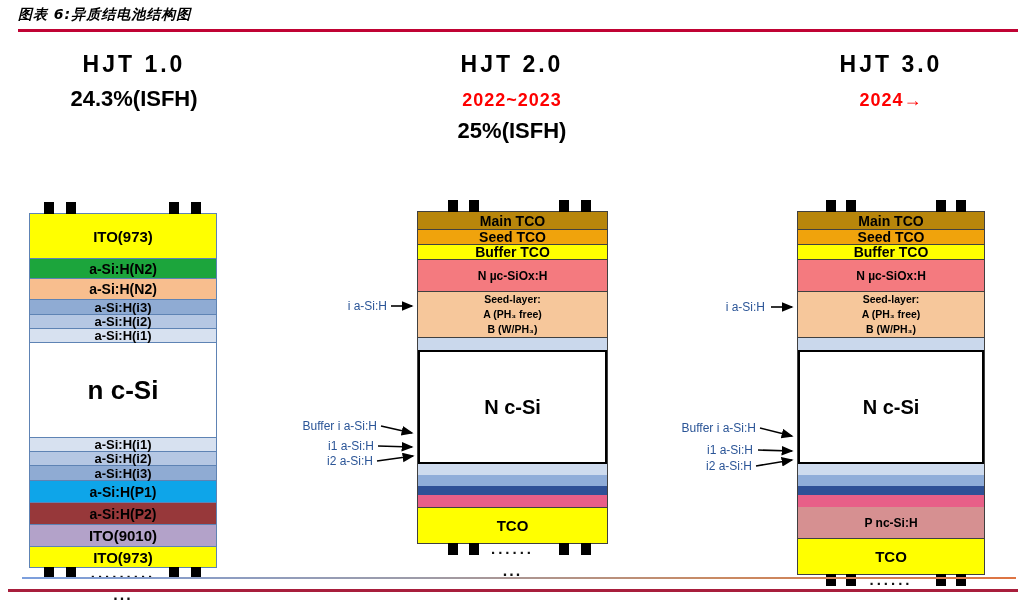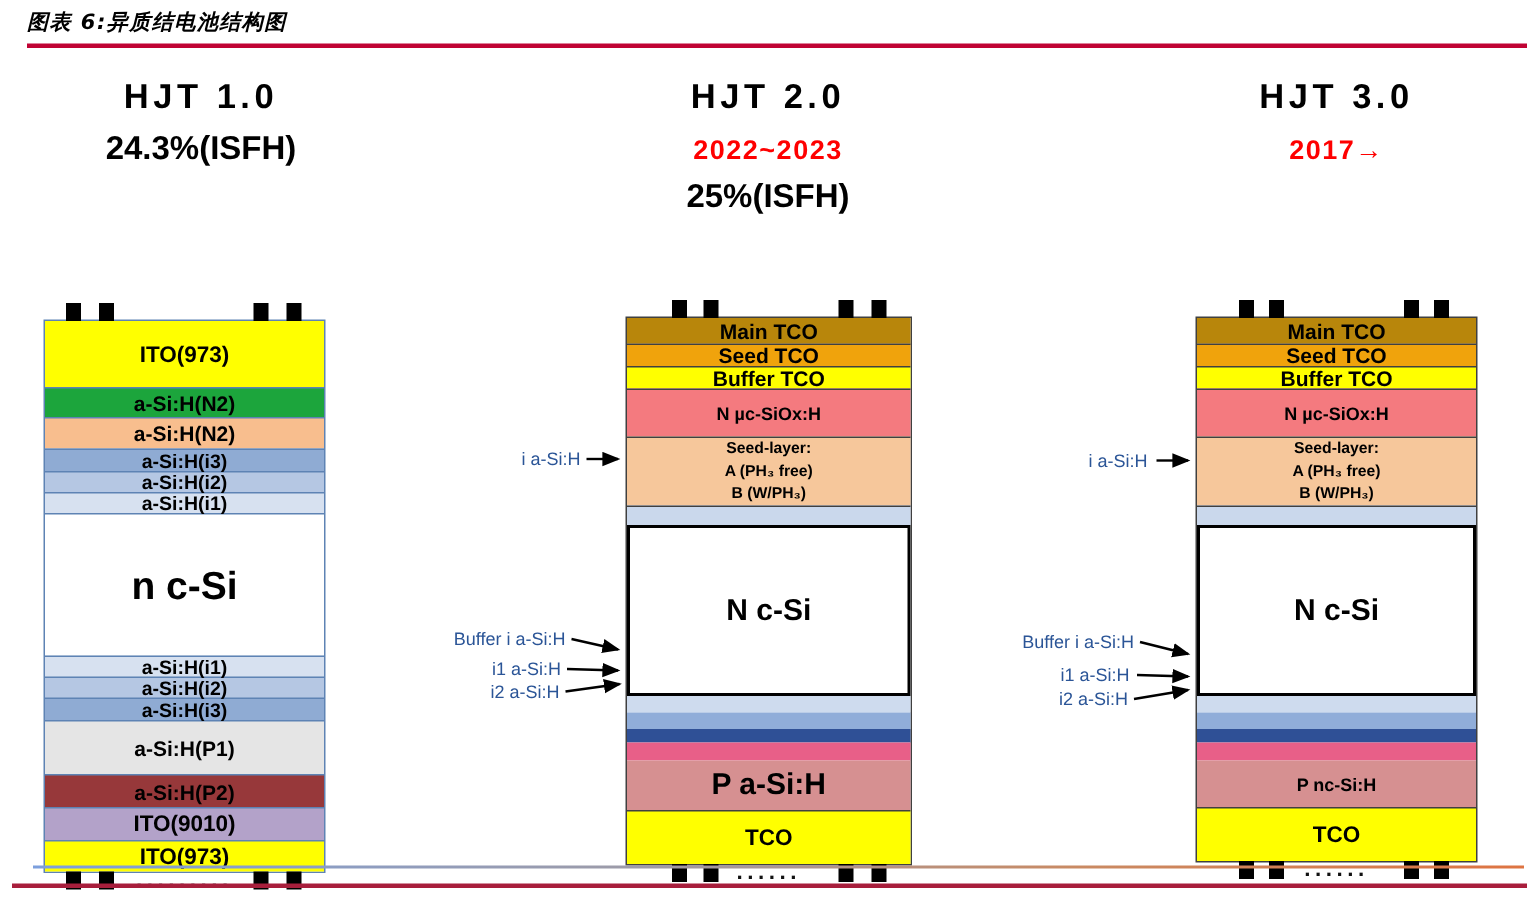--- a/index.html
+++ b/index.html
@@ -41,21 +41,21 @@
     <div class="ver">HJT 1.0</div>
     <div class="eff">24.3%(ISFH)</div>
   </div>
   <div class="col-head" style="left:407px;width:210px;">
     <div class="ver">HJT 2.0</div>
     <div class="period">2022~2023</div>
     <div class="eff">25%(ISFH)</div>
   </div>
   <div class="col-head" style="left:786px;width:210px;">
     <div class="ver">HJT 3.0</div>
-    <div class="period">2017→</div>
+    <div class="period">2024→</div>
   </div>
 
   <div id="stack-0" class="stack" style="left: 29px; top: 171px; width: 188px; border-color: rgb(94, 131, 180);">
       <div class="tab" style="left: 14px; top: -12px;"></div>
       <div class="tab" style="left: 36px; top: -12px;"></div>
       <div class="tab" style="left: 139px; top: -12px;"></div>
       <div class="tab" style="left: 161px; top: -12px;"></div>
       <div class="tab" style="left: 14px; bottom: -12px;"></div>
       <div class="tab" style="left: 36px; bottom: -12px;"></div>
       <div class="tab" style="left: 139px; bottom: -12px;"></div>
@@ -63,21 +63,21 @@
       <div class="layer" style="height: 44px; background: rgb(255, 255, 0); font-size: 15px;">ITO(973)</div>
       <div class="layer" style="height: 20px; background: rgb(28, 165, 60); font-size: 14px; border-top: 1px solid rgb(94, 131, 180);">a-Si:H(N2)</div>
       <div class="layer" style="height: 21px; background: rgb(248, 190, 142); font-size: 14px; border-top: 1px solid rgb(94, 131, 180);">a-Si:H(N2)</div>
       <div class="layer" style="height: 15px; background: rgb(143, 171, 211); font-size: 13px; border-top: 1px solid rgb(94, 131, 180);">a-Si:H(i3)</div>
       <div class="layer" style="height: 14px; background: rgb(181, 199, 227); font-size: 13px; border-top: 1px solid rgb(94, 131, 180);">a-Si:H(i2)</div>
       <div class="layer" style="height: 14px; background: rgb(215, 225, 240); font-size: 13px; border-top: 1px solid rgb(94, 131, 180);">a-Si:H(i1)</div>
       <div class="layer" style="height: 95px; background: rgb(255, 255, 255); font-size: 26px; border-top: 1px solid rgb(94, 131, 180);">n c-Si</div>
       <div class="layer" style="height: 14px; background: rgb(215, 225, 240); font-size: 13px; border-top: 1px solid rgb(94, 131, 180);">a-Si:H(i1)</div>
       <div class="layer" style="height: 14px; background: rgb(181, 199, 227); font-size: 13px; border-top: 1px solid rgb(94, 131, 180);">a-Si:H(i2)</div>
       <div class="layer" style="height: 15px; background: rgb(143, 171, 211); font-size: 13px; border-top: 1px solid rgb(94, 131, 180);">a-Si:H(i3)</div>
-      <div class="layer" style="height: 36px; background: #e5e5e5; font-size: 14px; border-top: 1px solid rgb(94, 131, 180);">a-Si:H(P1)</div>
+      <div class="layer" style="height: 22px; background: #0ea5e9; font-size: 14px; border-top: 1px solid rgb(94, 131, 180);">a-Si:H(P1)</div>
       <div class="layer" style="height: 22px; background: rgb(151, 56, 58); font-size: 14px; border-top: 1px solid rgb(94, 131, 180);">a-Si:H(P2)</div>
       <div class="layer" style="height: 22px; background: rgb(179, 162, 201); font-size: 15px; border-top: 1px solid rgb(94, 131, 180);">ITO(9010)</div>
       <div class="layer" style="height: 21px; background: rgb(255, 255, 0); font-size: 15px; border-top: 1px solid rgb(94, 131, 180);">ITO(973)</div>
       <div class="dots">.........</div>
       <div class="ellipsis">...</div>
     </div>
   <div id="stack-1" class="stack" style="left: 417px; top: 169px; width: 191px; border-color: rgb(64, 64, 64);">
       <div class="tab" style="left: 30px; top: -12px;"></div>
       <div class="tab" style="left: 51px; top: -12px;"></div>
       <div class="tab" style="left: 141px; top: -12px;"></div>
@@ -94,21 +94,20 @@
         <div>Seed-layer:</div>
         <div>A (PH₃ free)</div>
         <div>B (W/PH₃)</div>
       </div>
       <div class="layer" style="height: 13px; background: rgb(202, 216, 236); border-top: 1px solid rgb(64, 64, 64);"></div>
       <div class="layer framed" style="height: 114px; background: rgb(255, 255, 255); font-size: 20px;">N c-Si</div>
       <div class="layer" style="height: 11px; background: rgb(206, 219, 238);"></div>
       <div class="layer" style="height: 11px; background: rgb(144, 173, 217);"></div>
       <div class="layer" style="height: 9px; background: rgb(47, 80, 150);"></div>
       <div class="layer" style="height: 12px; background: rgb(232, 95, 136);"></div>
-      <div class="layer" style="height: 33px; background: rgb(214, 144, 145); font-size: 20px;">P a-Si:H</div>
       <div class="layer" style="height: 36px; background: rgb(255, 255, 0); font-size: 15px; border-top: 1px solid rgb(64, 64, 64);">TCO</div>
       <div class="dots">......</div>
       <div class="ellipsis">...</div>
     </div>
   <div id="stack-2" class="stack" style="left: 797px; top: 169px; width: 188px; border-color: rgb(64, 64, 64);">
       <div class="tab" style="left: 28px; top: -12px;"></div>
       <div class="tab" style="left: 48px; top: -12px;"></div>
       <div class="tab" style="left: 138px; top: -12px;"></div>
       <div class="tab" style="left: 158px; top: -12px;"></div>
       <div class="tab" style="left: 28px; bottom: -12px;"></div>

